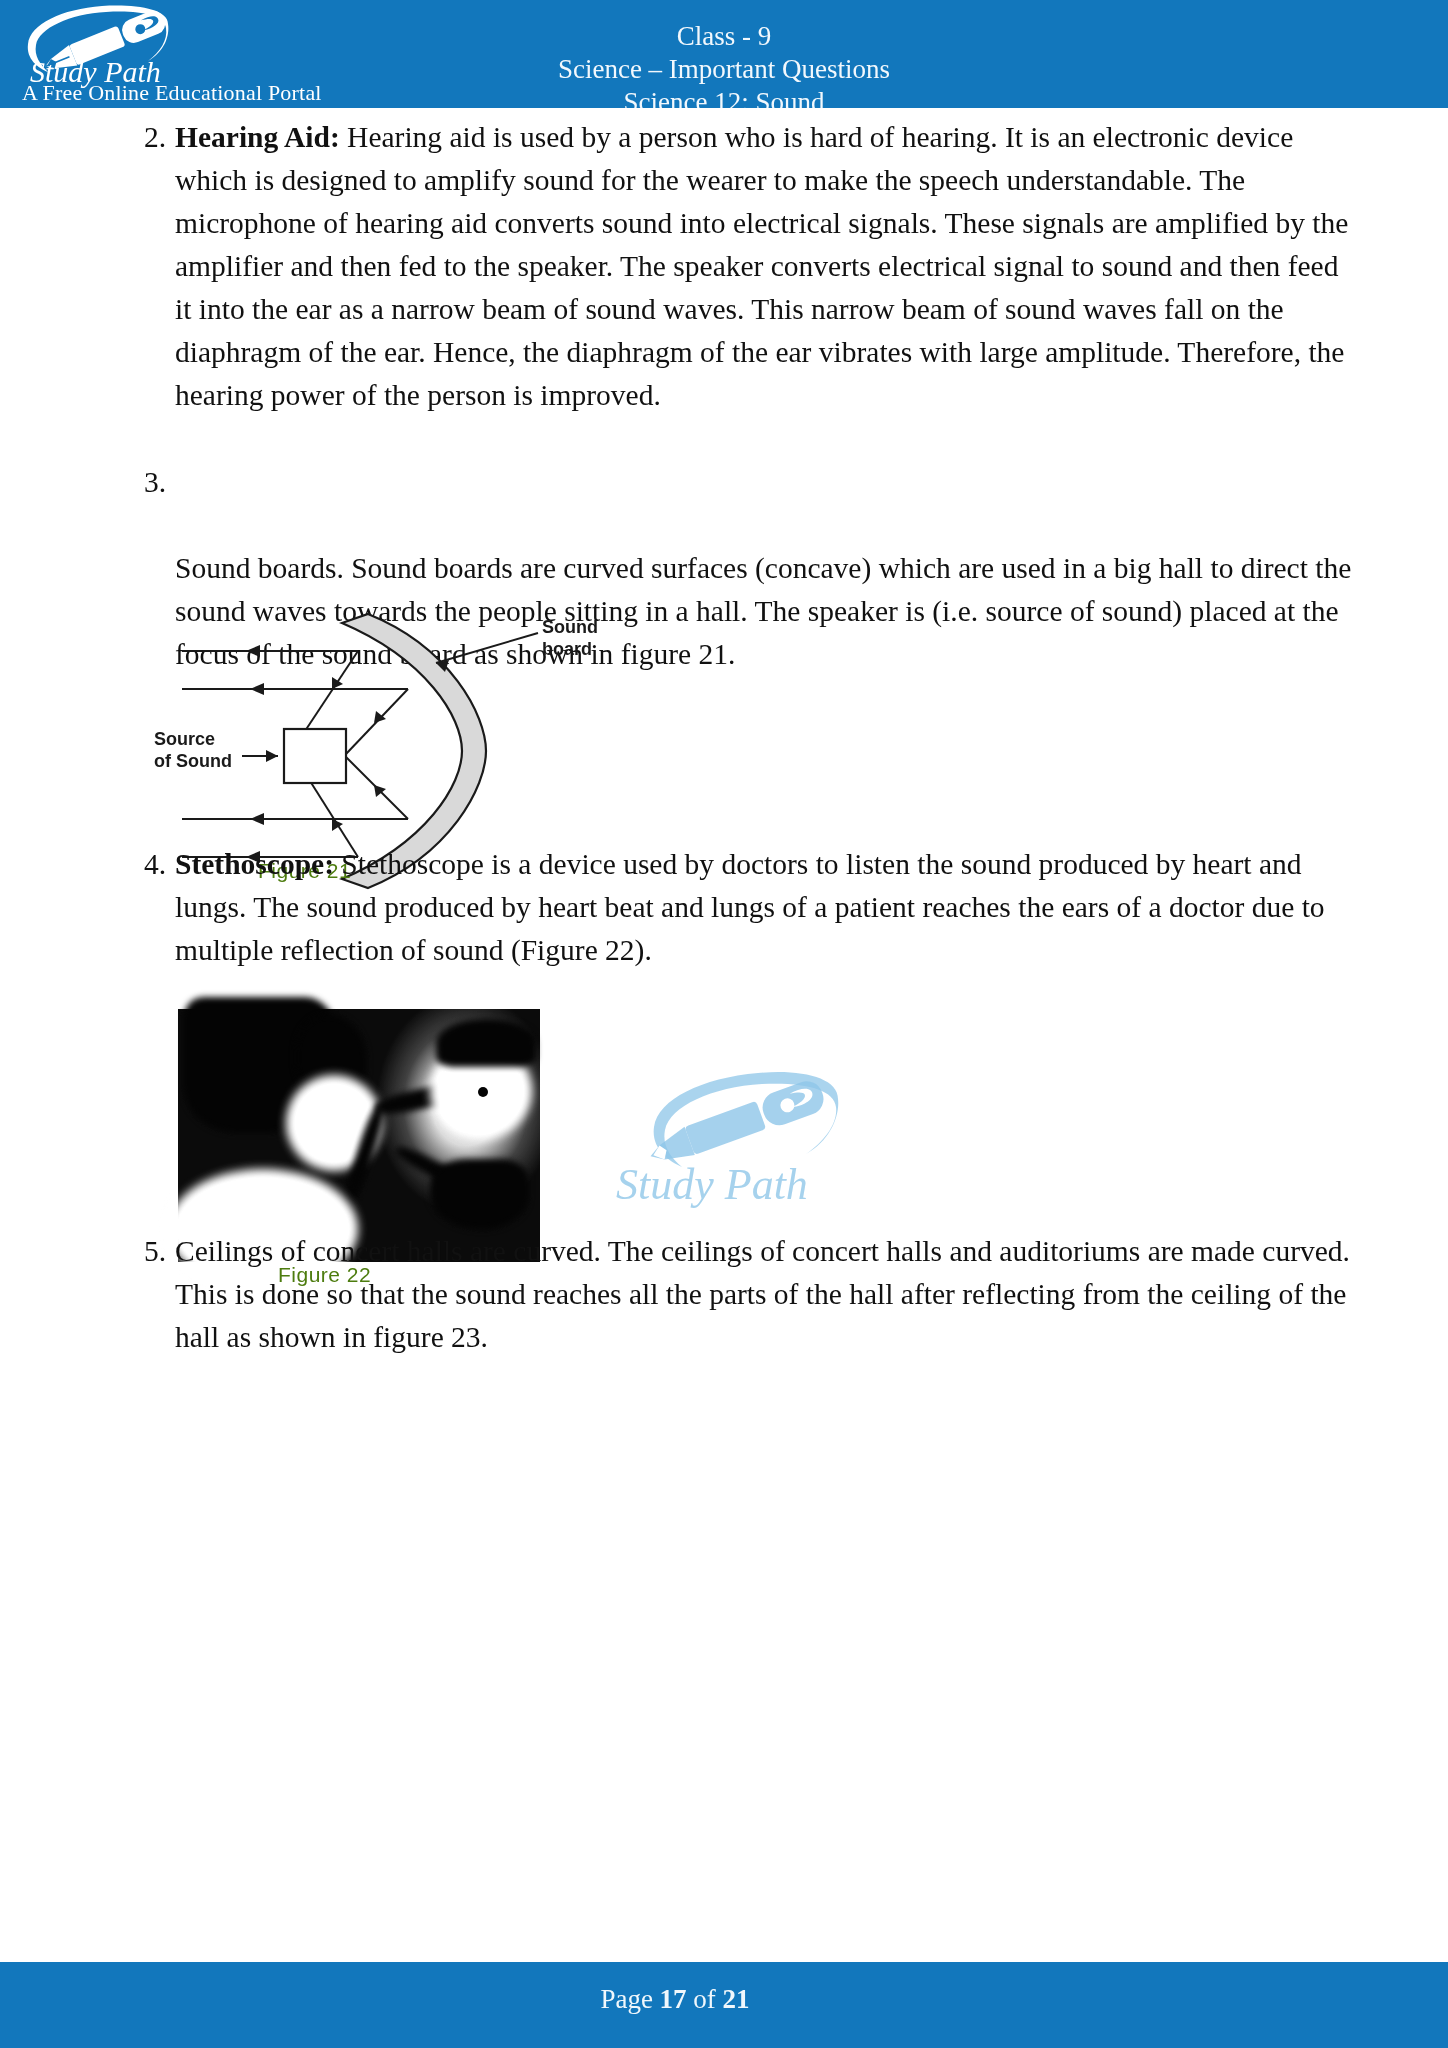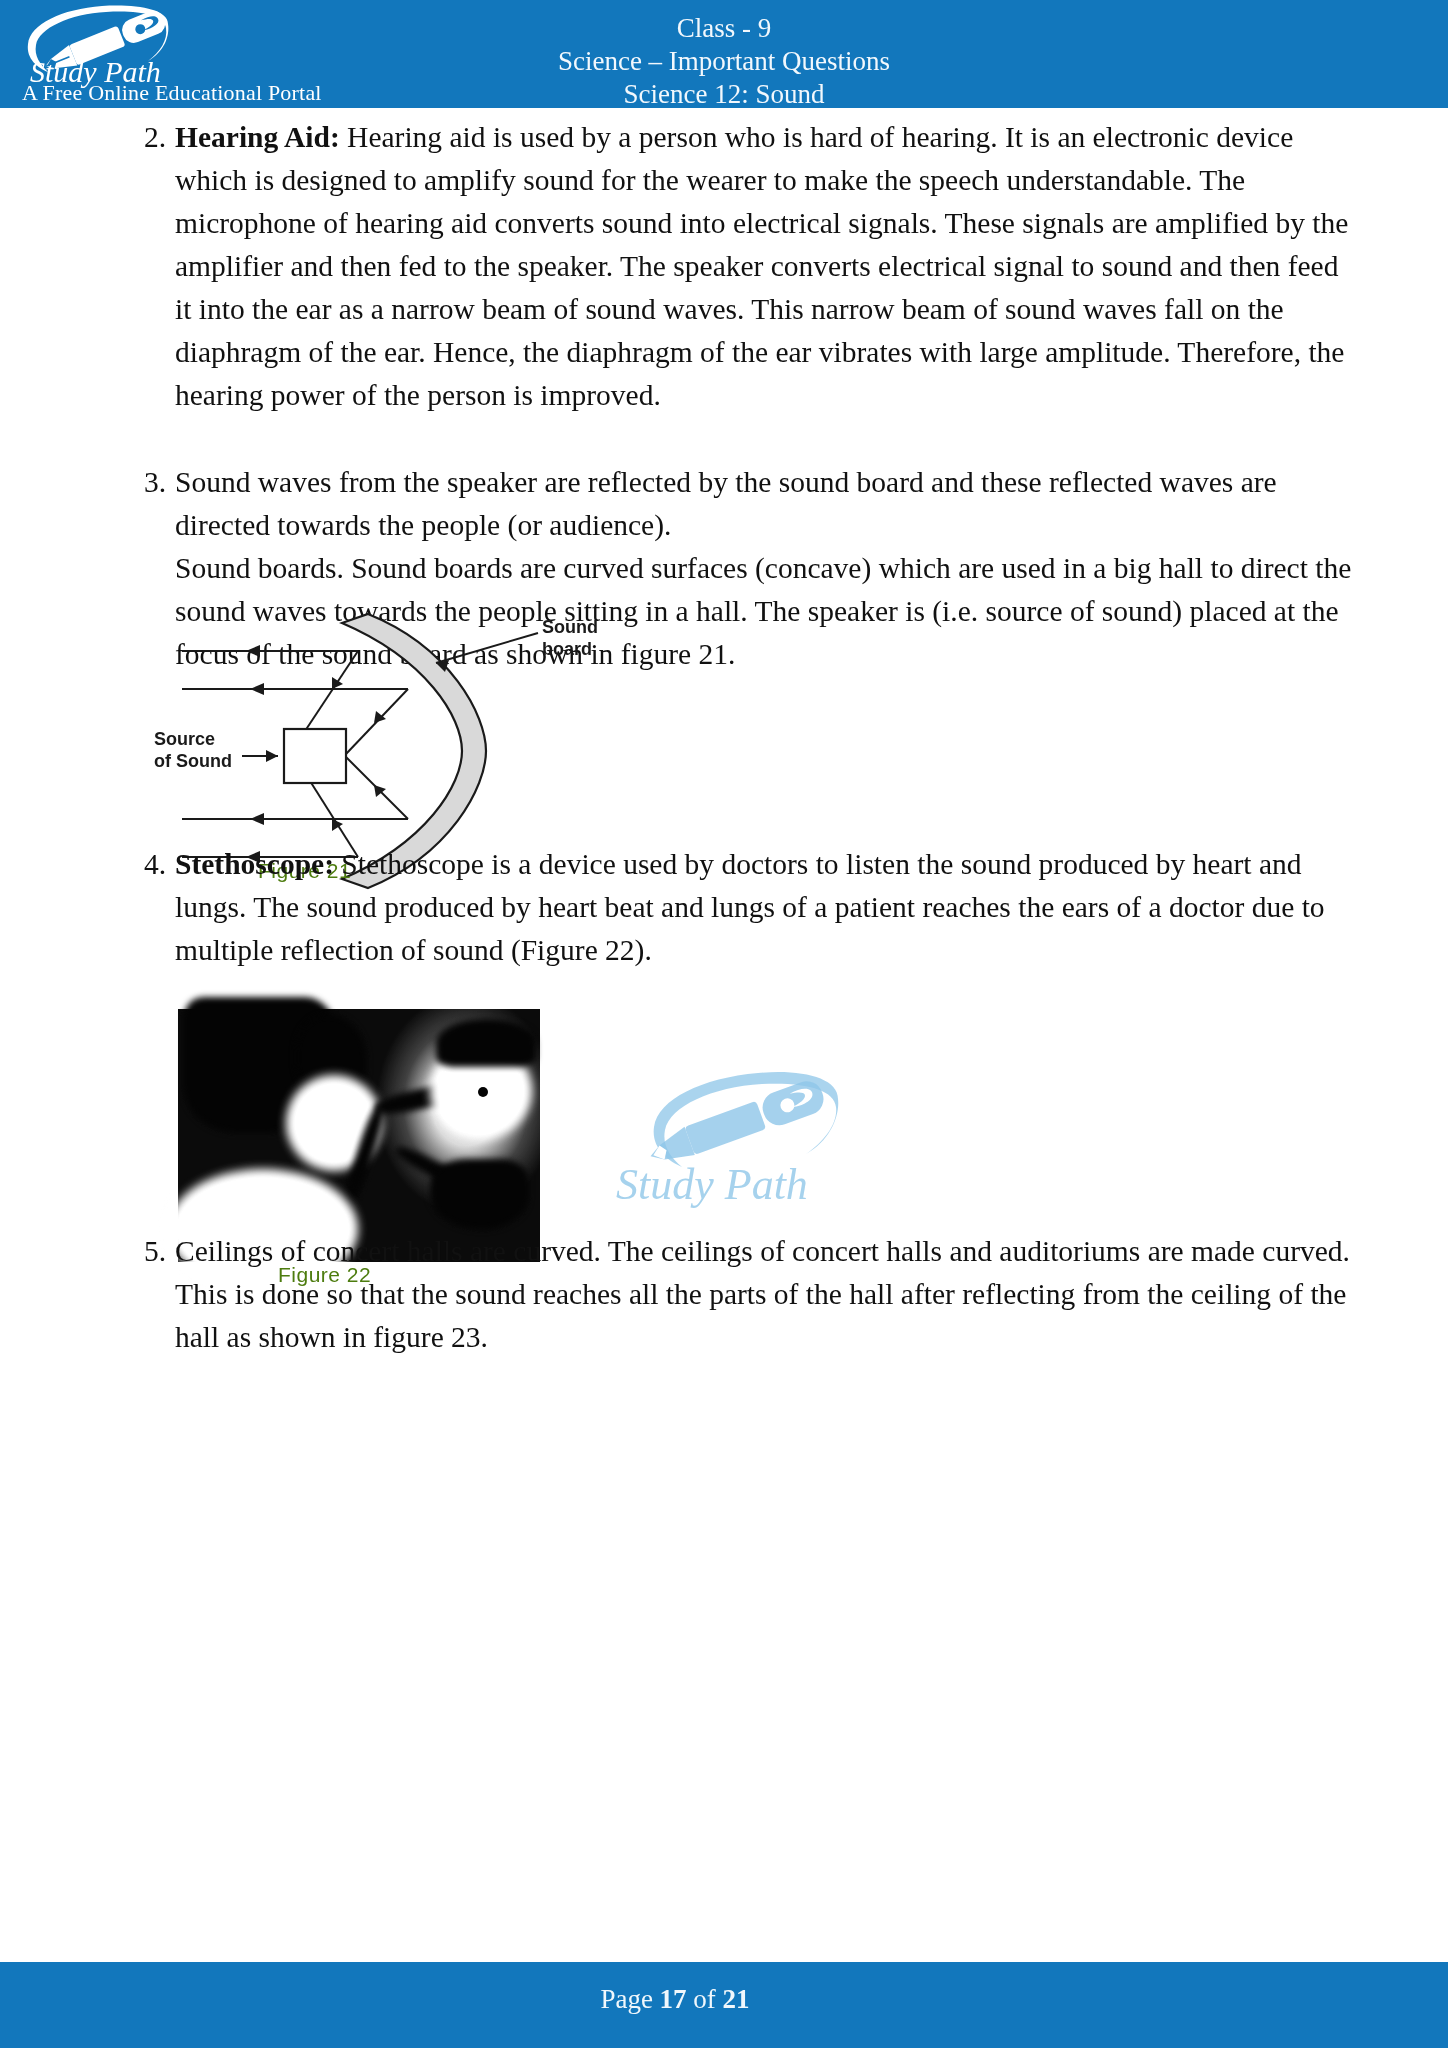--- a/index.html
+++ b/index.html
@@ -57,21 +57,21 @@
     text-align: center;
     color: #eef6fc;
   }
   .header-titles .ht {
     font-family: "Liberation Serif", serif;
     font-size: 27px;
     line-height: 33px;
     color: #f2f8fd;
     white-space: nowrap;
   }
-  .header-titles .ht1 { margin-top: 12px; }
+  .header-titles .ht1 { margin-top: 20px; }
 
   
   .content {
     position: absolute;
     top: 108px;
     left: 0;
     width: 1448px;
     height: 1832px;
     background: #ffffff;
   }
@@ -228,21 +228,20 @@
     </svg>
   </div>
 
   <div class="li" style="position:absolute; left:0; top:8px; width:1448px;">
     <span class="num">2.</span>
     <span class="lead">Hearing Aid:</span><span> Hearing aid is used by a person who is hard of hearing. It is an electronic device which is designed to amplify sound for the wearer to make the speech understandable. The microphone of hearing aid converts sound into electrical signals. These signals are amplified by the amplifier and then fed to the speaker. The speaker converts electrical signal to sound and then feed it into the ear as a narrow beam of sound waves. This narrow beam of sound waves fall on the diaphragm of the ear. Hence, the diaphragm of the ear vibrates with large amplitude. Therefore, the hearing power of the person is improved.</span>
   </div>
 
   <div class="li" style="position:absolute; left:0; top:353px; width:1448px;">
     <span class="num">3.</span>
-    <span>Sound waves from the speaker are reflected by the sound board and these reflected waves are directed towards the people (or audience).</span>
   </div>
   <div class="subpara" style="position:absolute; left:0; top:439px; width:1448px;">Sound boards. Sound boards are curved surfaces (concave) which are used in a big hall to direct the sound waves towards the people sitting in a hall. The speaker is (i.e. source of sound) placed at the focus of the sound board as shown in figure 21.</div>
 
   <div class="figure-wrap" style="position:absolute; left:150px; top:460px; width:520px; height:280px;">
     <svg width="520" height="280" viewBox="0 0 520 280">
 
       <path d="M192 12 L218 3 C300 36 336 104 336 140 C336 176 300 244 218 277 L192 268 C276 232 312 174 312 140 C312 106 276 48 192 12 Z" fill="#d9d9d9" stroke="#1a1a1a" stroke-width="2.2"></path>
 
       <g stroke="#1a1a1a" stroke-width="2" fill="none">
         <line x1="32" y1="40" x2="208" y2="40"></line>

